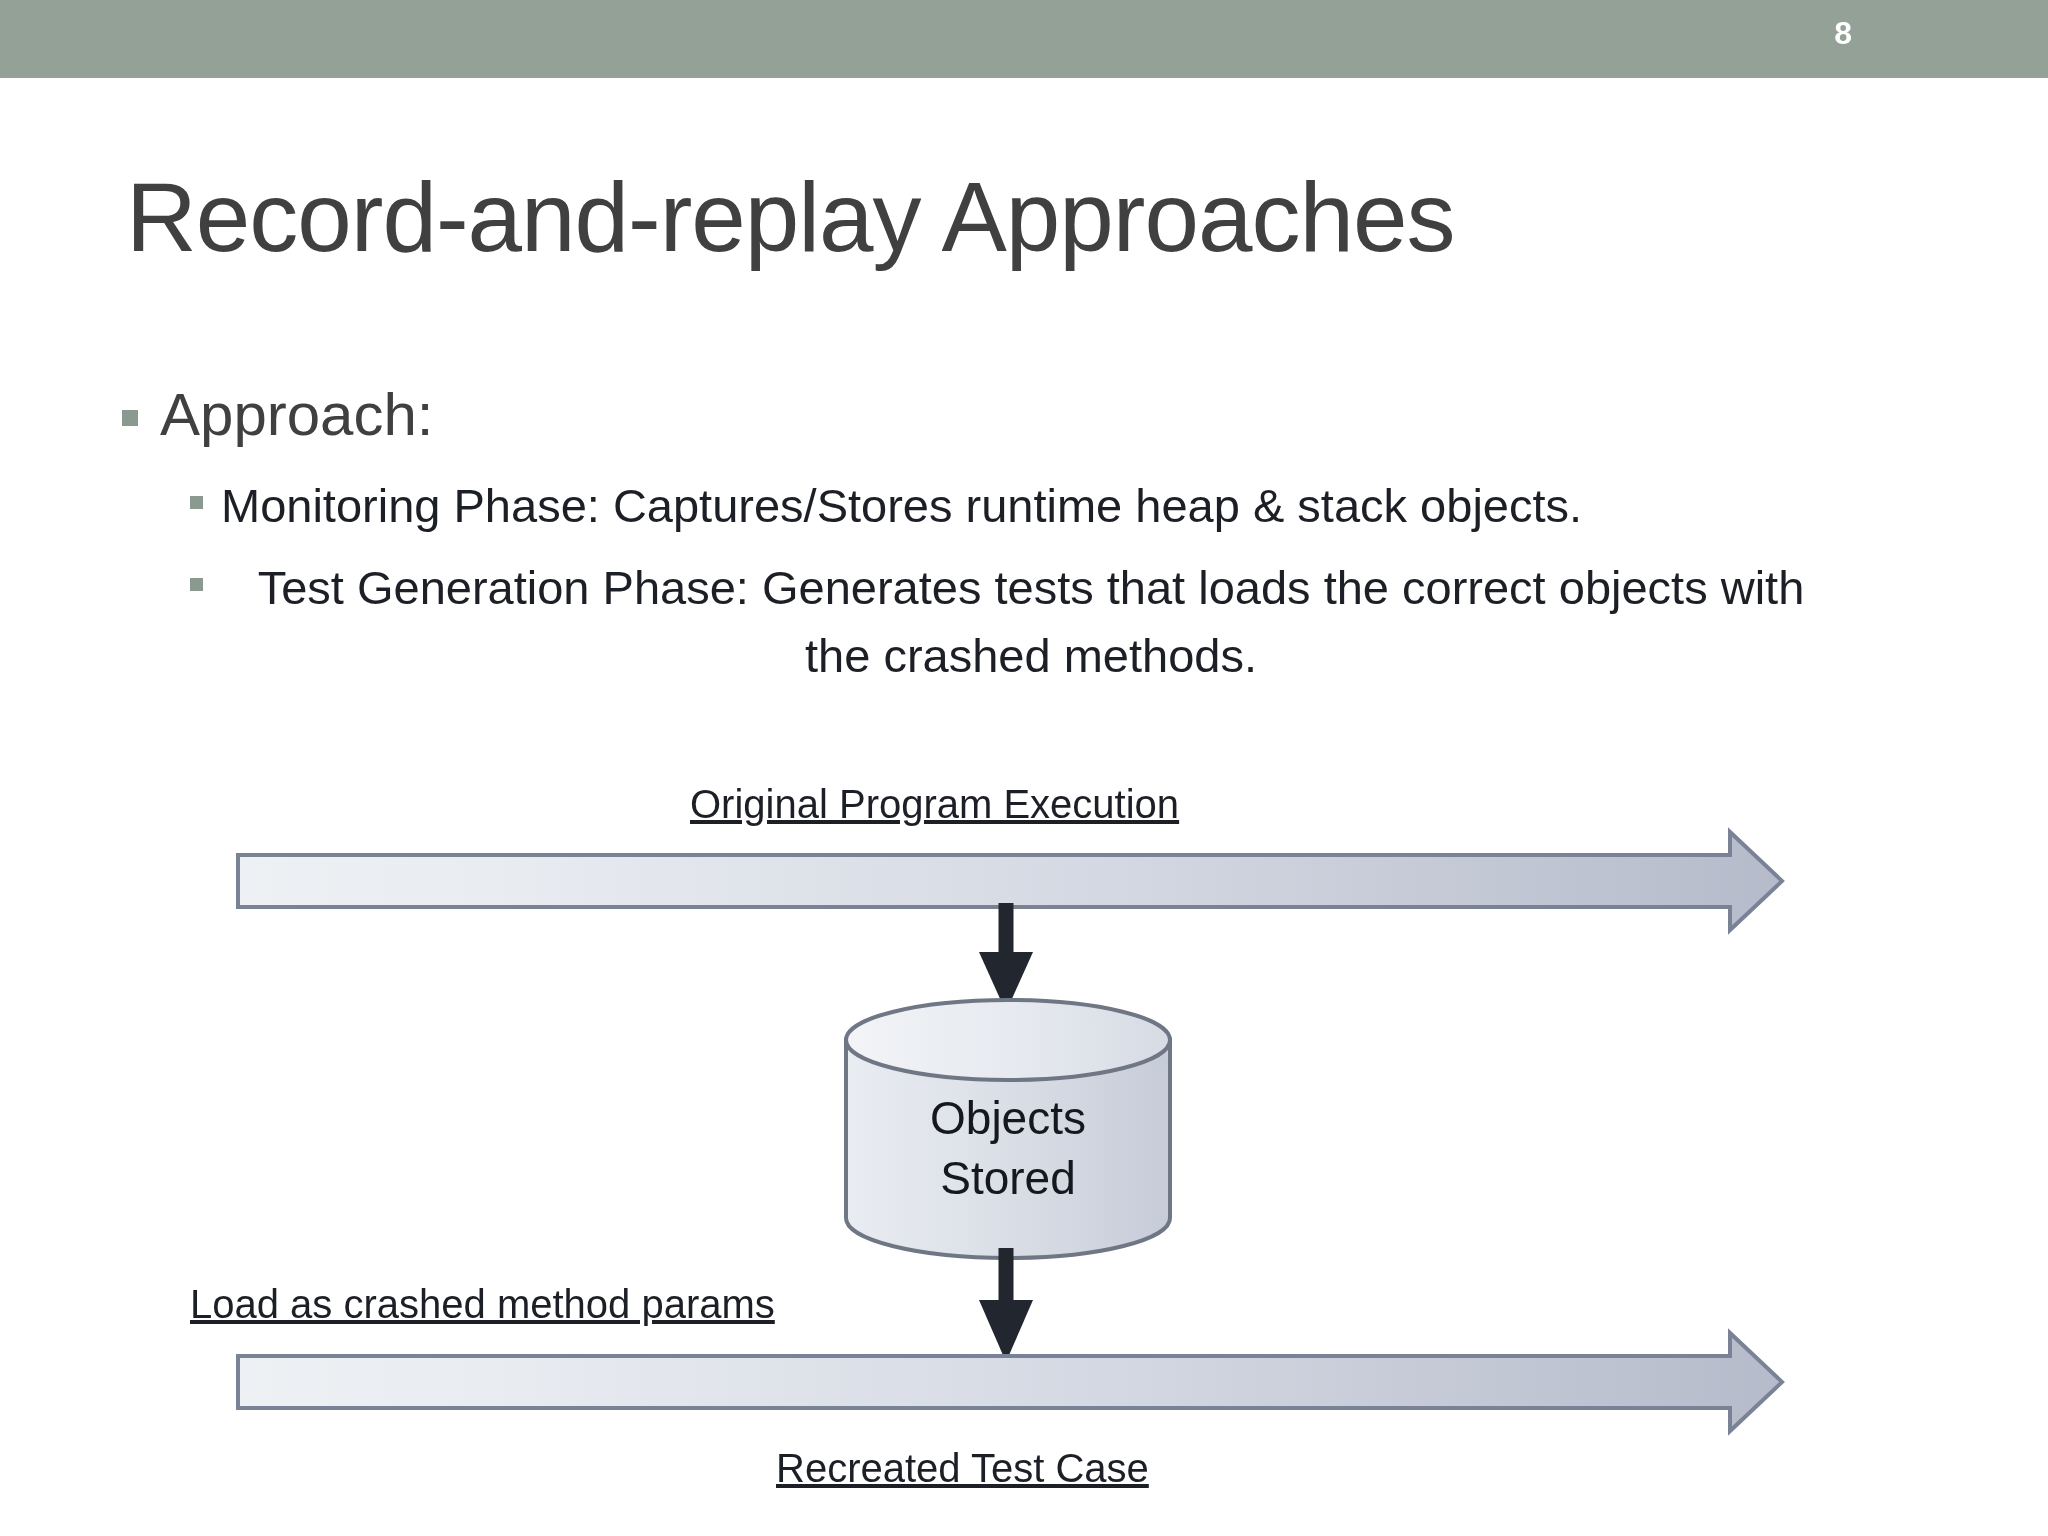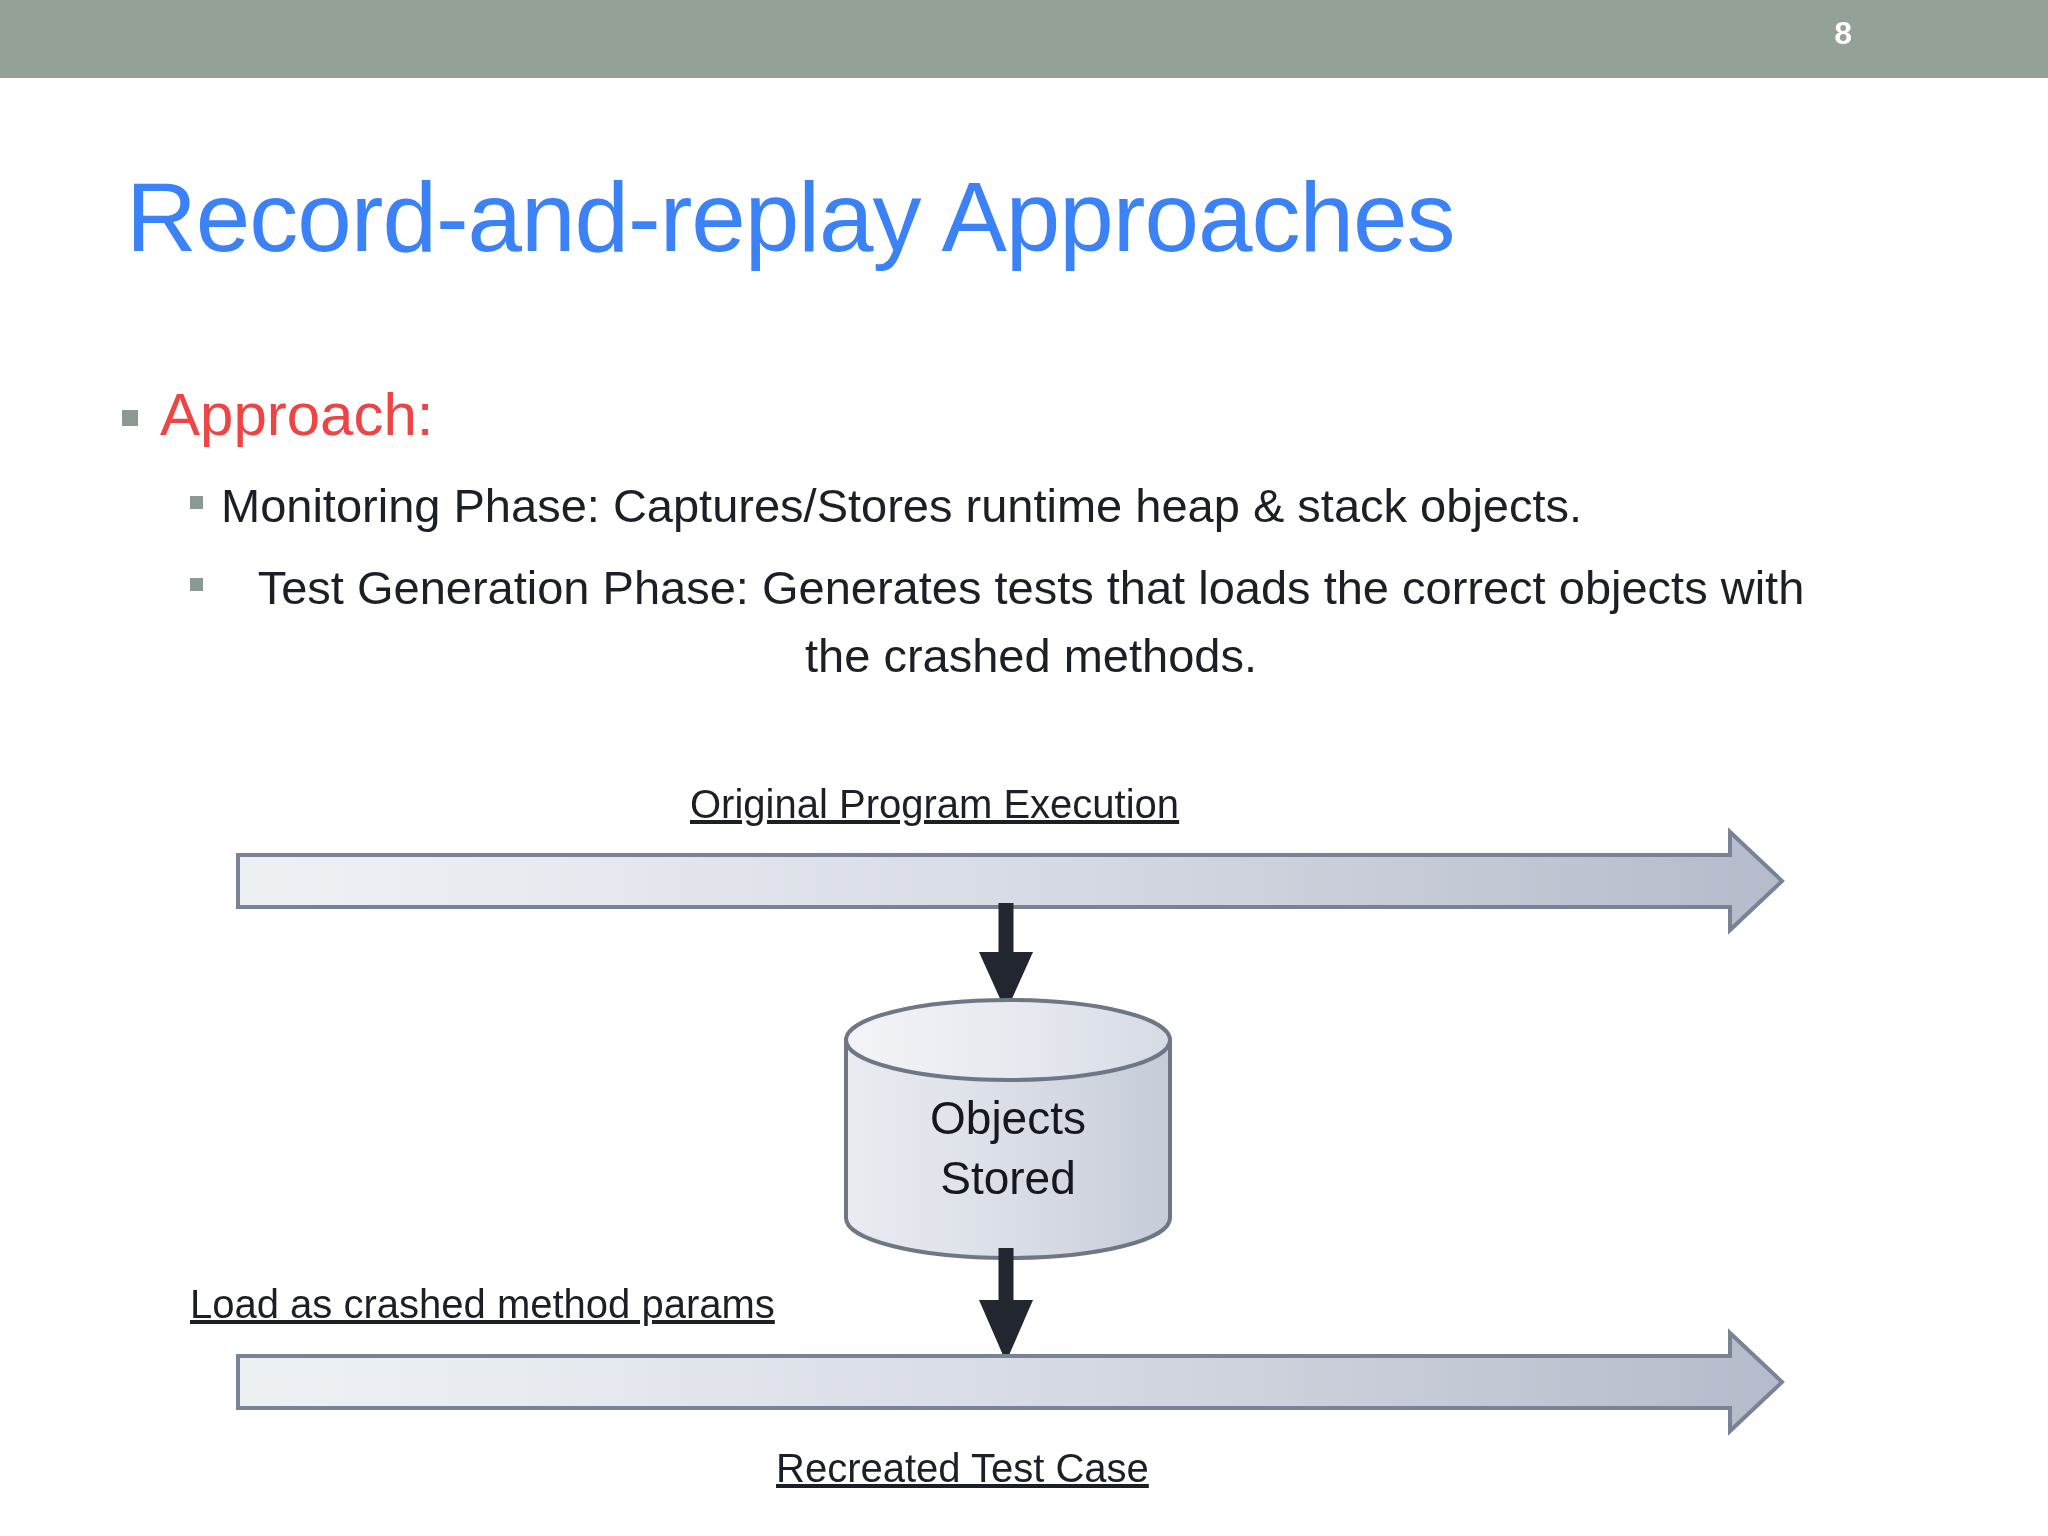--- a/index.html
+++ b/index.html
@@ -35,21 +35,21 @@
     letter-spacing: 0px;
     line-height: 40px;
   }
 
   
   .slide-title {
     position: absolute;
     left: 126px;
     top: 162px;
     font-size: 98px;
-    color: #3b82f6;
+    color: #404040;
     font-weight: normal;
     letter-spacing: -1px;
     line-height: 110px;
     white-space: nowrap;
   }
 
   
   .bullet-l1 {
     position: absolute;
     left: 122px;
@@ -60,21 +60,21 @@
   .bullet-l1 .marker {
     width: 16px;
     height: 16px;
     background: #8a9a90;
     margin-top: 30px;
     margin-right: 22px;
     flex: none;
   }
   .bullet-l1 .text {
     font-size: 60px;
-    color: #ef4444;
+    color: #404040;
     line-height: 70px;
     white-space: nowrap;
   }
 
   .bullet-l2 {
     position: absolute;
     left: 190px;
     display: flex;
     align-items: flex-start;
   }

